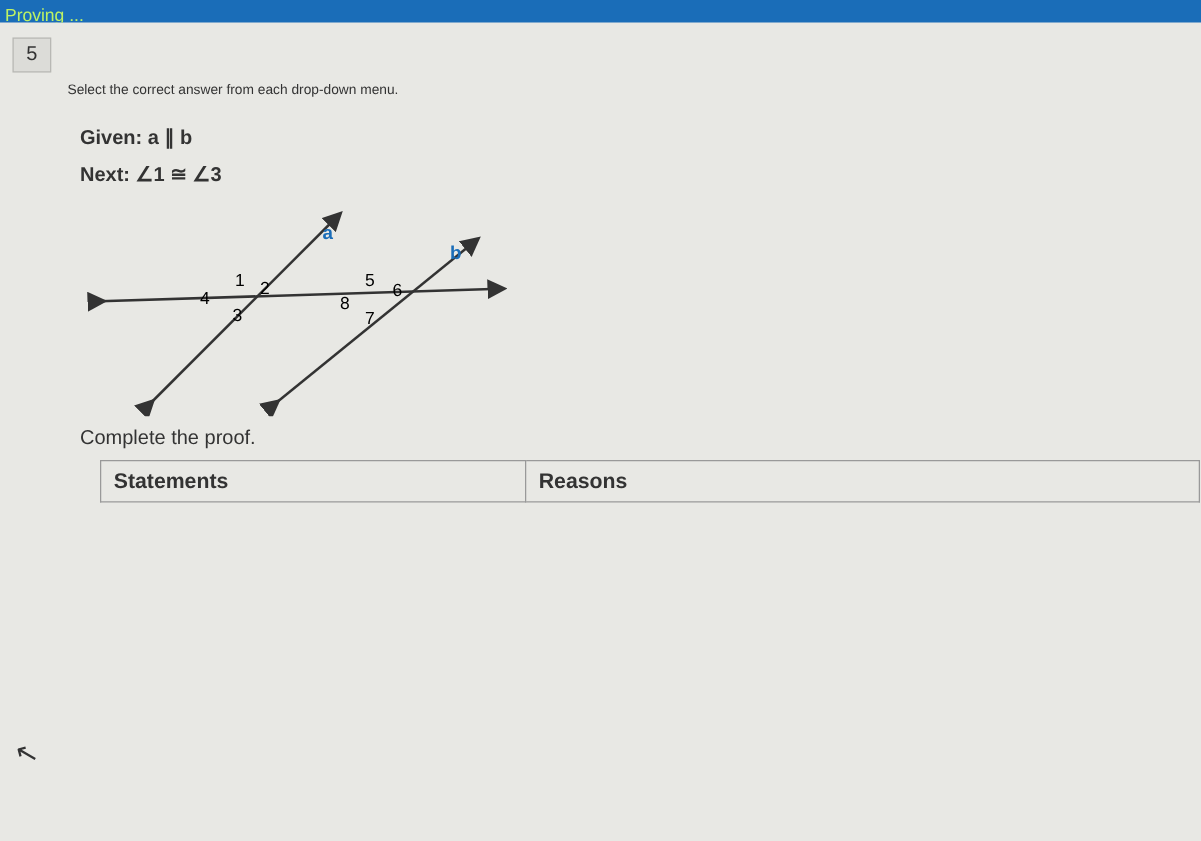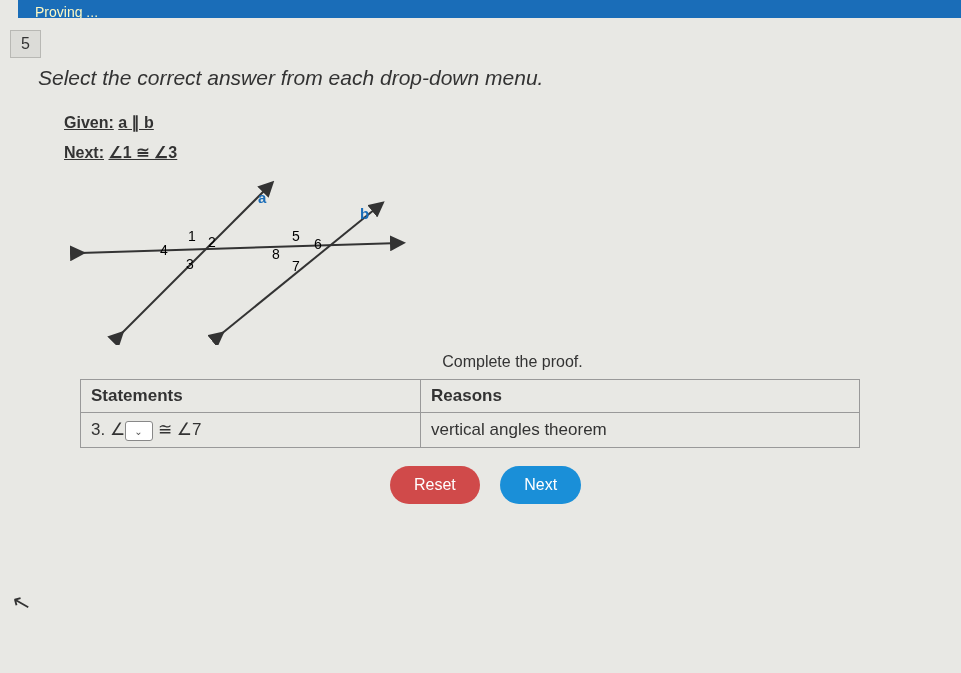--- a/index.html
+++ b/index.html
@@ -7,67 +7,64 @@
     font-family: Arial, Helvetica, sans-serif;
     background: #e8e8e4;
     width: 961px;
     height: 673px;
     overflow: hidden;
     position: relative;
     color: #333;
   }
   .top-bar {
     background: #1a6db8;
-    color: #fef9c3;
-    padding: 4px 17px;
+    color: #bef264;
+    padding: 4px 4px;
     font-size: 14px;
     height: 18px;
     overflow: hidden;
-    margin-left: 18px;
   }
   .content {
     padding: 12px 0 0 10px;
     position: relative;
   }
   .qnum {
     display: inline-block;
     background: #dcdcd8;
     border: 1px solid #b8b8b4;
     padding: 4px 10px;
     font-size: 16px;
     color: #333;
     margin-bottom: 4px;
   }
   .instruction {
-    font-size: 21px;
-    color: #333;
-    margin: 4px 0 18px 28px;
-    font-style: italic;
+    font-size: 11px;
+    color: #333;
+    margin: 4px 0 18px 44px;
   }
   .given-prove {
     margin-left: 54px;
     font-size: 16px;
     color: #333;
     line-height: 1.9;
   }
-  .bold { font-weight: bold; text-decoration: underline; }
+  .bold { font-weight: bold; }
   .diagram {
     margin: 6px 0 4px 50px;
     width: 360px;
     height: 170px;
   }
   .complete {
     margin: 0 0 8px 54px;
     font-size: 16px;
-    text-align: center;
   }
   .proof-table {
     margin-left: 70px;
     border-collapse: collapse;
-    width: 780px;
+    width: 880px;
     font-size: 17px;
   }
   .proof-table th, .proof-table td {
     border: 1px solid #999;
     padding: 6px 10px;
     text-align: left;
     vertical-align: middle;
   }
   .proof-table th {
     font-weight: bold;
@@ -192,29 +189,19 @@
   </svg>
 
   <div class="complete">Complete the proof.</div>
 
   <table class="proof-table">
     <tbody>
         <tr>
       <th class="stmt-col">Statements</th>
       <th>Reasons</th>
     </tr>
-    <tr>
-      <td>
-        <span>3. ∠</span><span class="dropdown"><span></span><span class="chev">⌄</span></span><span> ≅ ∠7</span>
-      </td>
-      <td>vertical angles theorem</td>
-    </tr>
   </tbody>
     </table>
 
-  <div class="buttons">
-    <button class="btn btn-reset">Reset</button>
-    <button class="btn btn-next">Next</button>
-  </div>
 
 </div>
 
 <div class="cursor">↖</div>
 
 </body></html>

